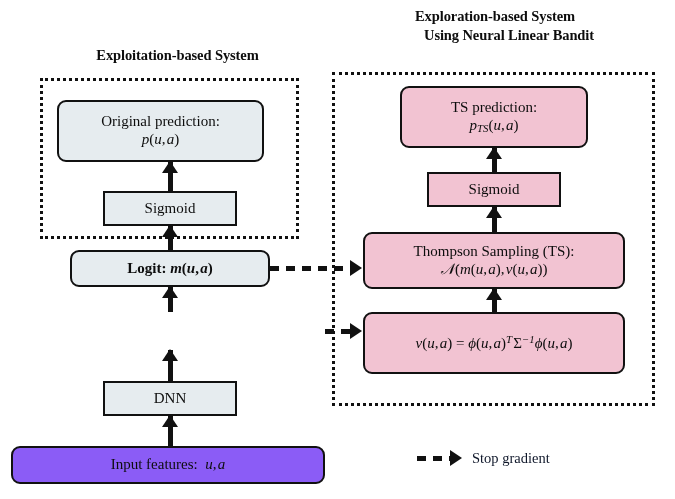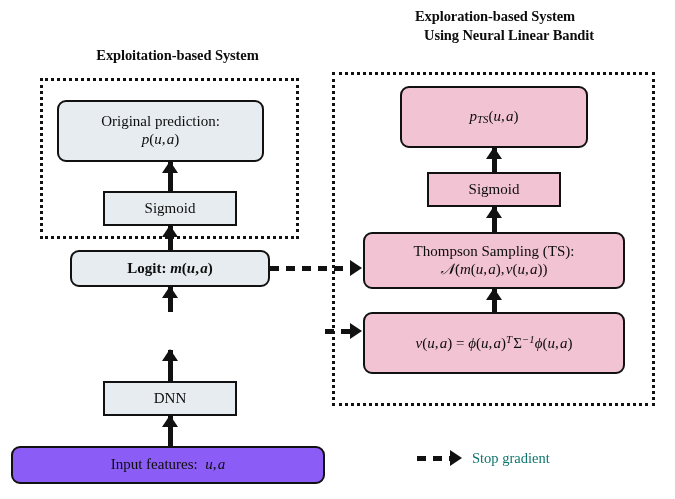--- a/index.html
+++ b/index.html
@@ -132,21 +132,21 @@
   .legend .glyph .dhead {
     position: absolute;
     left: 33px; top: 0px;
     width: 0; height: 0;
     border-top: 8.5px solid transparent;
     border-bottom: 8.5px solid transparent;
     border-left: 12px solid #111111;
   }
   .legend .ltext {
     font-size: 14.5px;
-    color: #0f766e;
+    color: #0f172a;
   }
 </style>
 </head>
 <body>
 
 <div id="canvas">
 
   <div class="panel-title" style="left:40px; top:14px; width:275px;margin-top:32px;">Exploitation-based System</div>
 
   <div class="panel-title" style="left:370px; top:7px; width:250px;">Exploration-based System</div>
@@ -172,20 +172,21 @@
 
   <div class="node sharp fill-gray" style="left:103px; top:381px; width:134px; height:35px;">
     <span class="l1">DNN</span>
   </div>
 
   <div class="node round fill-yellow" style="left:11px; top:446px; width:314px; height:38px;">
     <span class="l1">Input features:&nbsp;&nbsp;<i class="m">u</i>, <i class="m">a</i></span>
   </div>
 
   <div class="node round fill-pink" style="left:400px; top:86px; width:188px; height:62px;">
+    <span class="l1">TS prediction:</span>
     <span class="l2"><i class="m">p</i><span class="sub">TS</span>(<i class="m">u</i>, <i class="m">a</i>)</span>
   </div>
 
   <div class="node sharp fill-pink" style="left:427px; top:172px; width:134px; height:35px;">
     <span class="l1">Sigmoid</span>
   </div>
 
   <div class="node round fill-pink" style="left:363px; top:232px; width:262px; height:57px;">
     <span class="l1">Thompson Sampling (TS):</span>
     <span class="l2"><span class="scr">𝒩</span>(<i class="m">m</i>(<i class="m">u</i>, <i class="m">a</i>), <i class="m">v</i>(<i class="m">u</i>, <i class="m">a</i>))</span>

